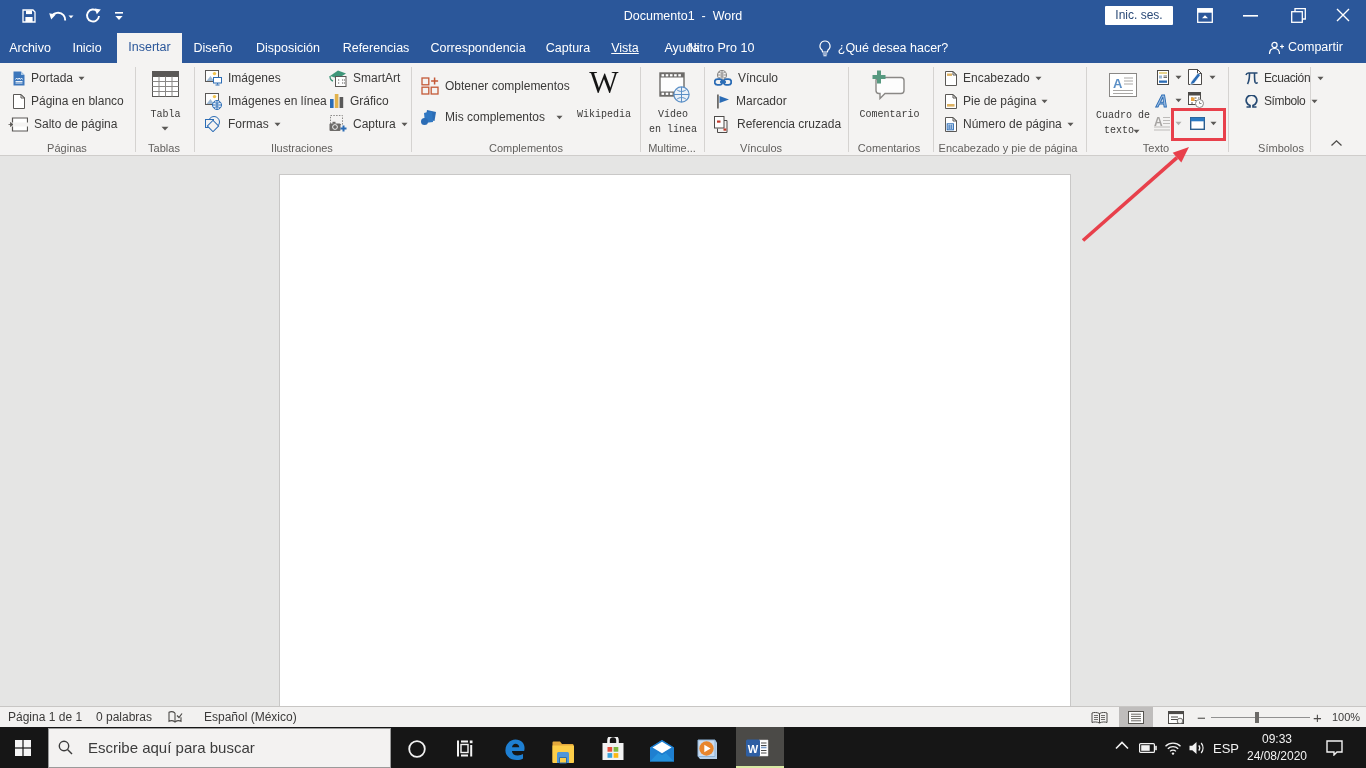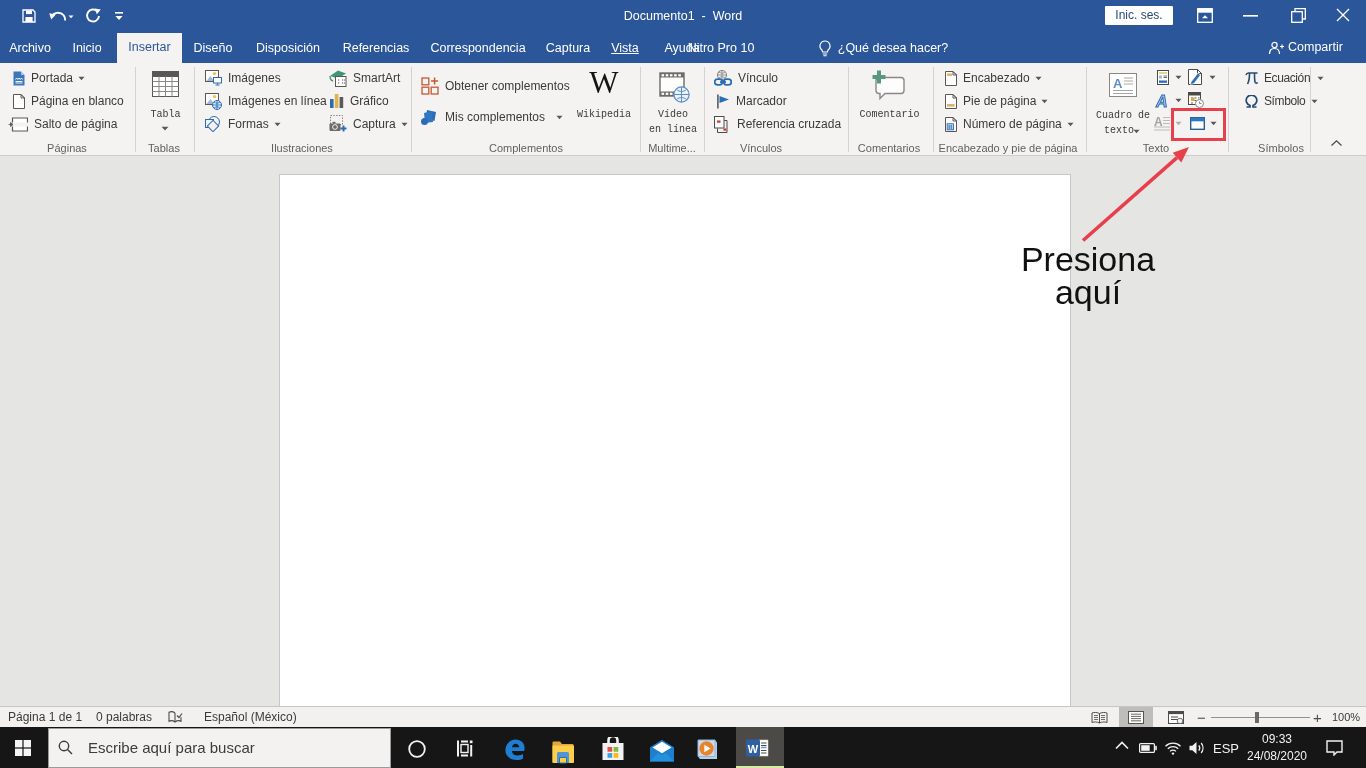--- a/index.html
+++ b/index.html
@@ -533,20 +533,19 @@
         <path d="M9.8 4.3 a4.6 4.6 0 0 1 0 5.4 M12.2 2 a8 8 0 0 1 0 10" fill="none" stroke="#f2f2f2" stroke-width="1.3"></path>
       </svg>
   <div class="abs" style="left:1213px;top:14px;font-size:13px;color:#f2f2f2;">ESP</div>
   <div class="abs" style="left:1245px;top:5px;width:64px;text-align:center;font-size:12px;color:#f2f2f2;">09:33</div>
   <div class="abs" style="left:1240px;top:21.5px;width:74px;text-align:center;font-size:12px;color:#f2f2f2;">24/08/2020</div>
   <svg class="abs" style="left:1326px;top:13px" width="17" height="16" viewBox="0 0 17 16">
         <path d="M1 1 h15 v11 h-5 l-3 3 v-3 h-7 z" fill="none" stroke="#f2f2f2" stroke-width="1.4"></path>
       </svg>
 </div>
 
-<div id="annot">Presiona<br>aquí</div>
 <svg class="abs" style="left:1000px;top:90px;z-index:30" width="250" height="230" viewBox="0 0 250 230">
       <path d="M83 150.5 L177 67.6" stroke="#e8404b" stroke-width="3.6"></path>
       <polygon points="189,57 181.3,72.5 172.7,62.7" fill="#e8404b"></polygon>
     </svg>
 <div class="abs" style="left:1171px;top:108px;width:55px;height:33px;border:3.5px solid #e8404b;z-index:25"></div>
 
 </div>
 
 </body></html>

